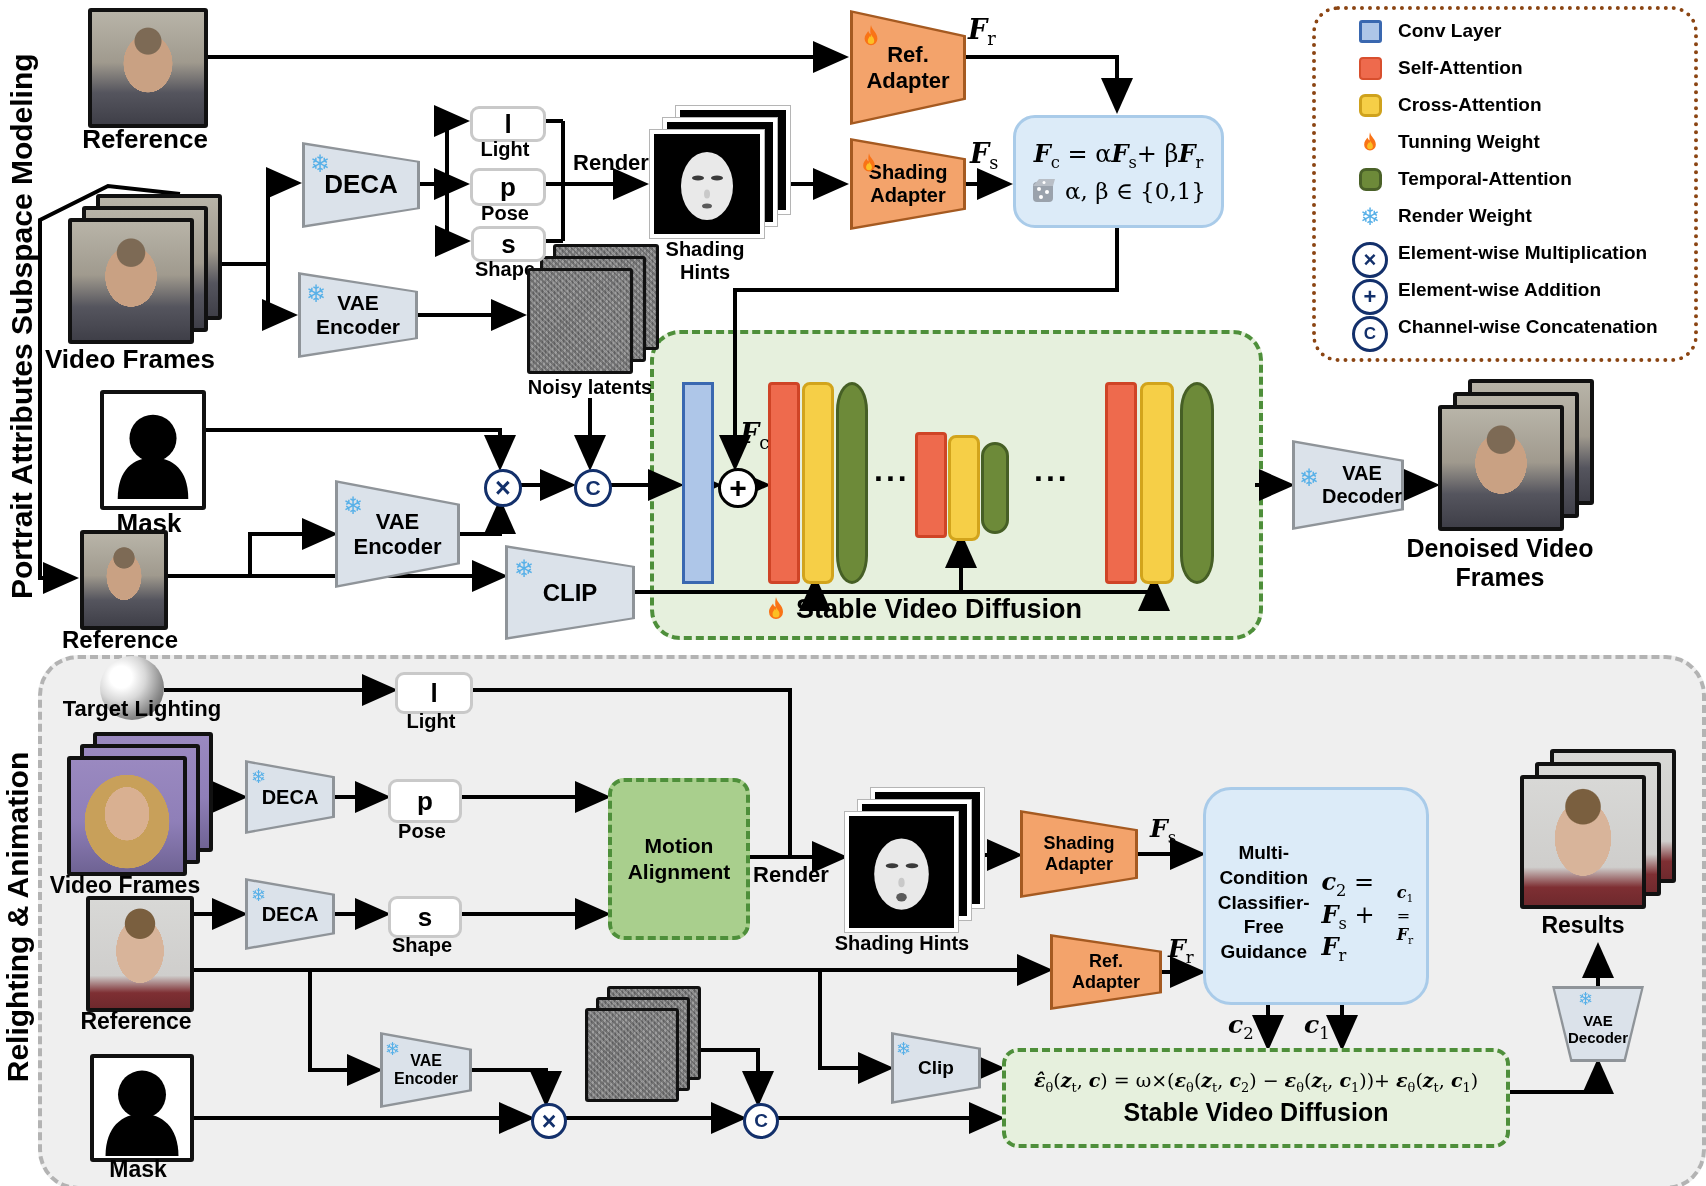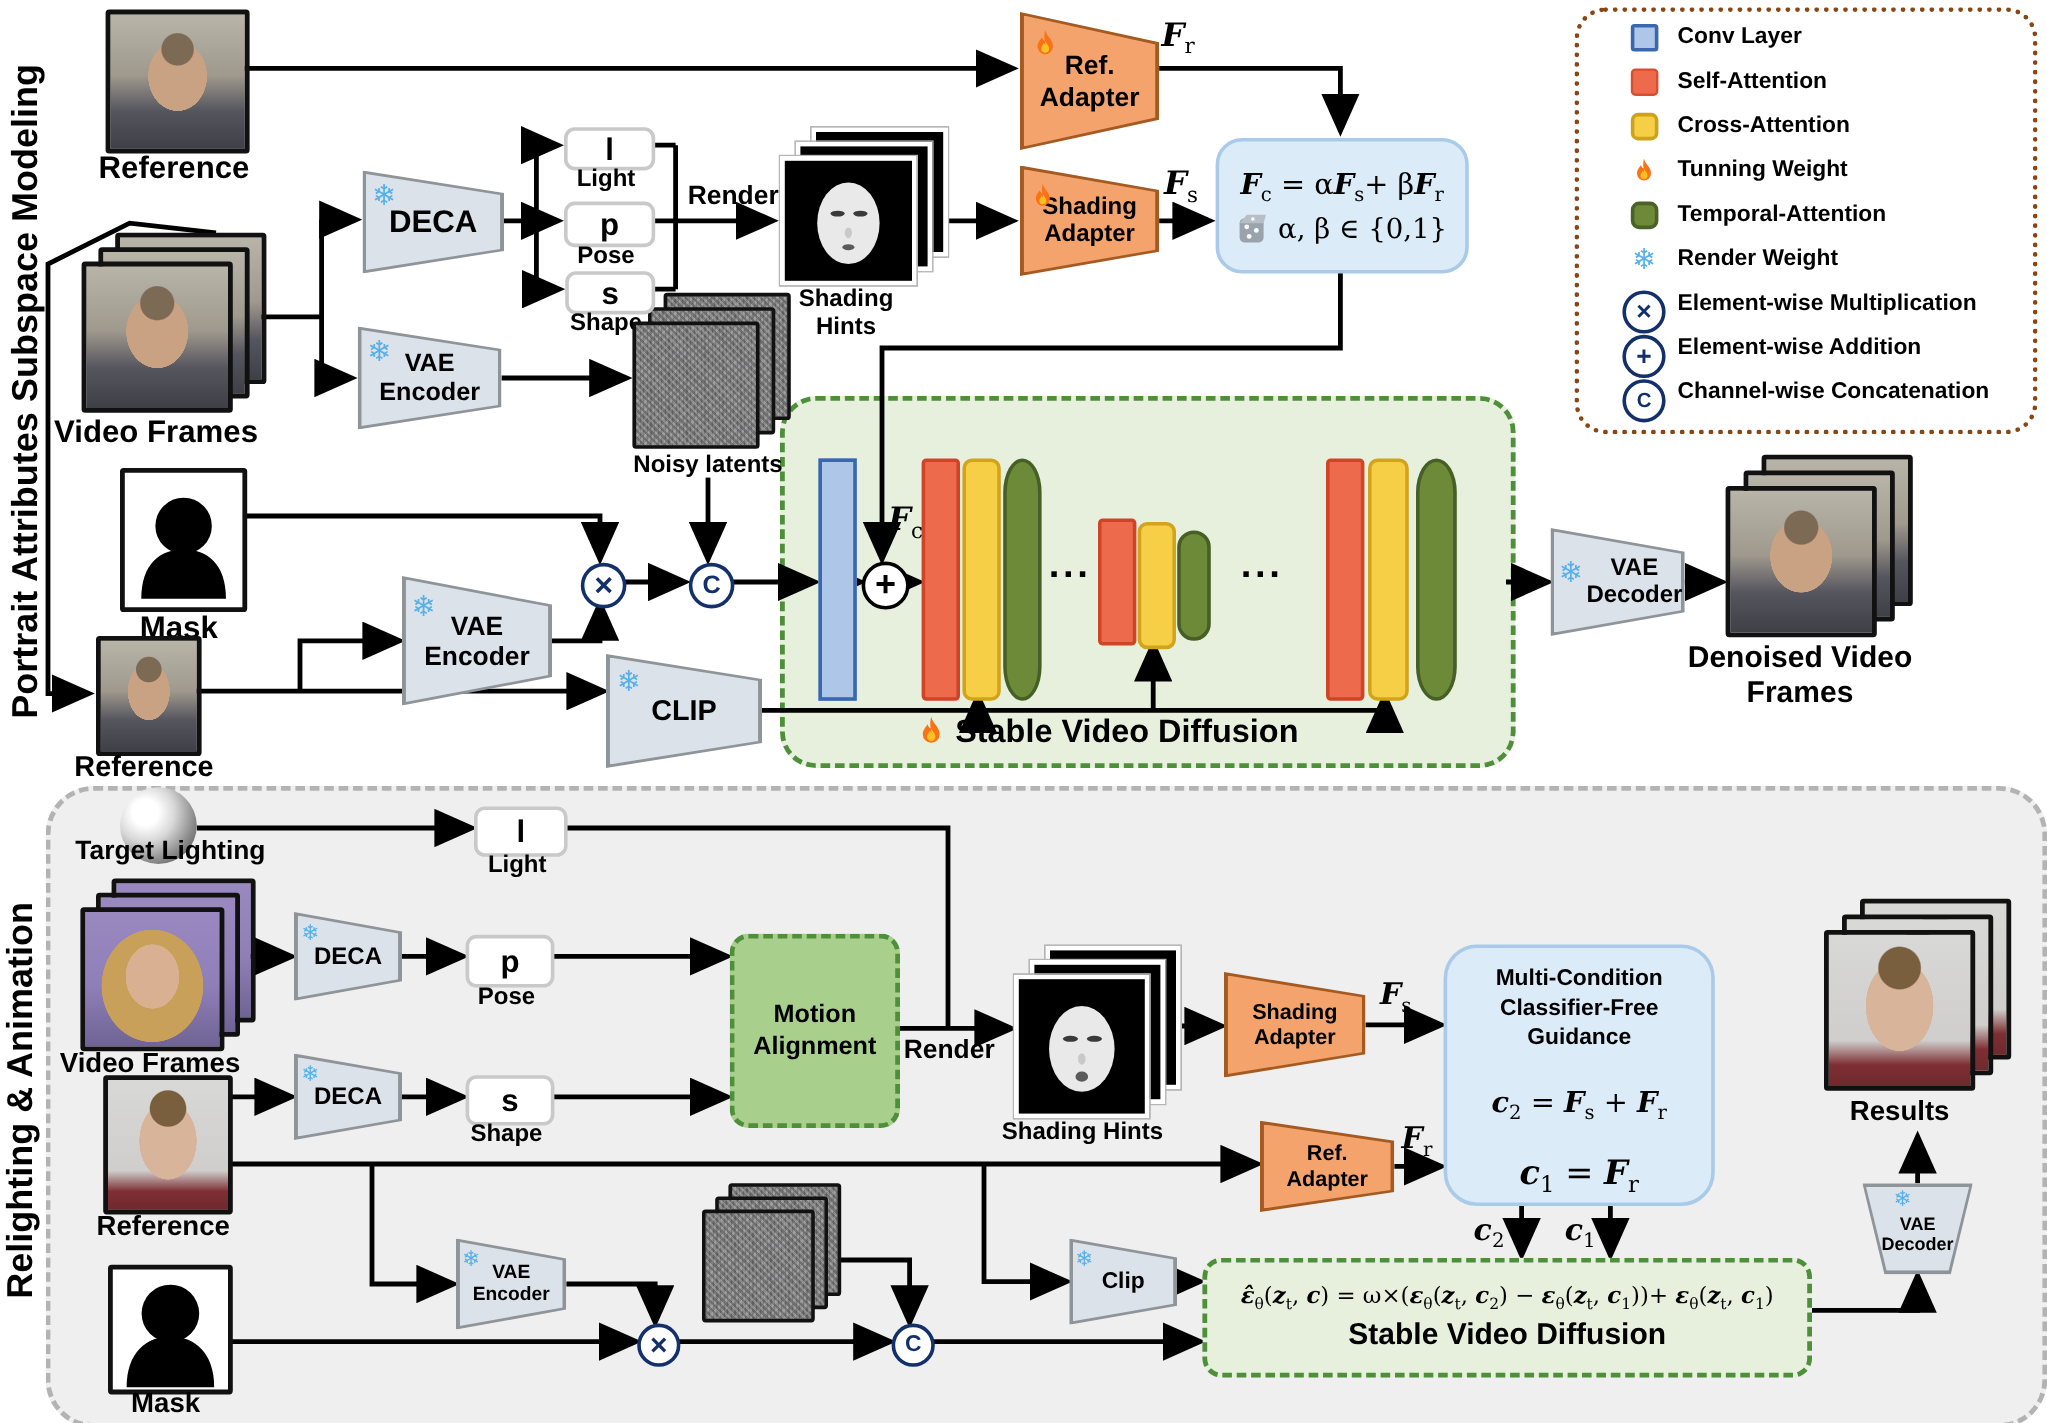--- a/index.html
+++ b/index.html
@@ -492,27 +492,27 @@
   <div class="trap trap-r orange-t" style="left:1050px;top:934px;width:112px;height:76px;">
     <div class="t-b"></div>
       <div class="t-f"></div>
     <div class="t-t" style="font-size:18px;">
       <span>Ref.</span>
       <span>Adapter</span>
     </div>
   </div>
   <div class="flabel fx" style="left:1168px;top:934px;font-size:25px;"><span class="it">F</span><sub>r</sub></div>
 
-  <div class="blue-box" style="left:1203px;top:787px;width:226px;height:218px;border-radius:28px;display:flex;flex-direction:column;align-items:center;padding-top:14px;box-sizing:border-box;">
+  <div class="blue-box" style="left:1203px;top:787px;width:226px;height:218px;border-radius:28px;display:flex;flex-direction:row;align-items:center;padding-top:14px;box-sizing:border-box;">
     <div style="font-weight:bold;font-size:19px;line-height:1.3;text-align:center;">
       <div>Multi-Condition</div>
       <div>Classifier-Free Guidance</div>
     </div>
     <div class="fx" style="font-size:24px;margin-top:26px;"><span class="it">c</span><sub>2</sub><span> = </span><span class="it">F</span><sub>s</sub><span> + </span><span class="it">F</span><sub>r</sub></div>
-    <div class="fx" style="font-size:28px;margin-top:24px;"><span class="it">c</span><sub>1</sub><span> = </span><span class="it">F</span><sub>r</sub></div>
+    <div class="fx" style="font-size:16px;margin-top:24px;"><span class="it">c</span><sub>1</sub><span> = </span><span class="it">F</span><sub>r</sub></div>
   </div>
   <div class="flabel fx" style="left:1228px;top:1010px;font-size:25px;"><span class="it">c</span><sub>2</sub></div>
   <div class="flabel fx" style="left:1304px;top:1010px;font-size:25px;"><span class="it">c</span><sub>1</sub></div>
 
   <div class="trap trap-r gray-t" style="left:380px;top:1032px;width:92px;height:76px;">
     <div class="t-b"></div>
       <div class="t-f"></div>
     <span class="snow snow-sm abs" style="left:5px;top:8px;">❄</span>
     <div class="t-t" style="font-size:16px;">
       <span>VAE</span>

